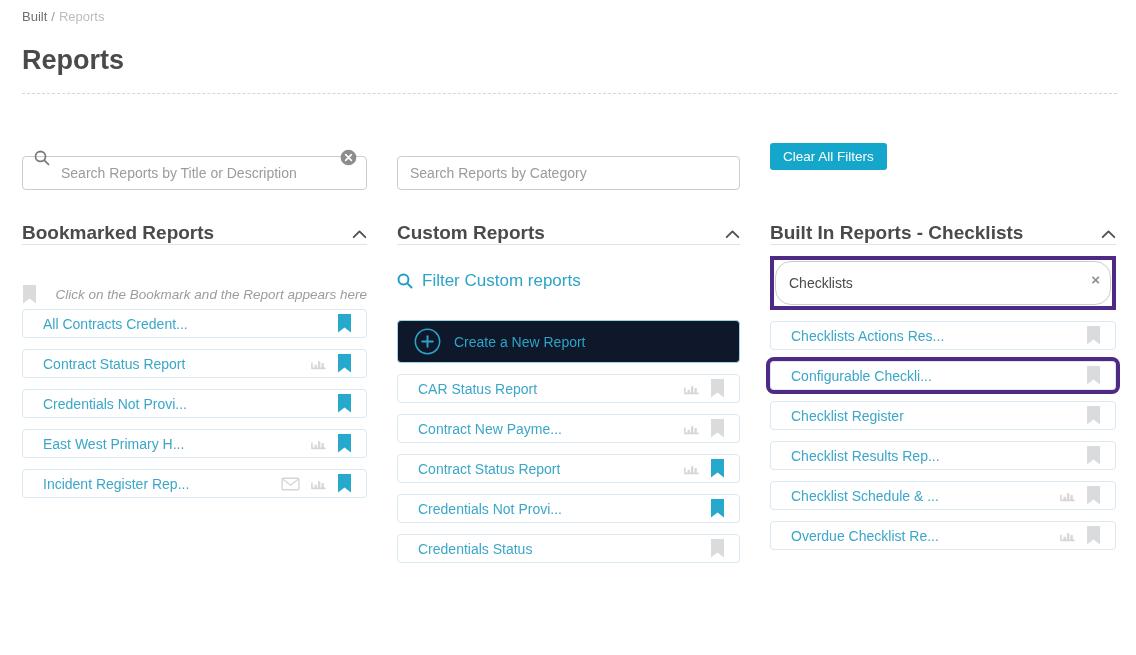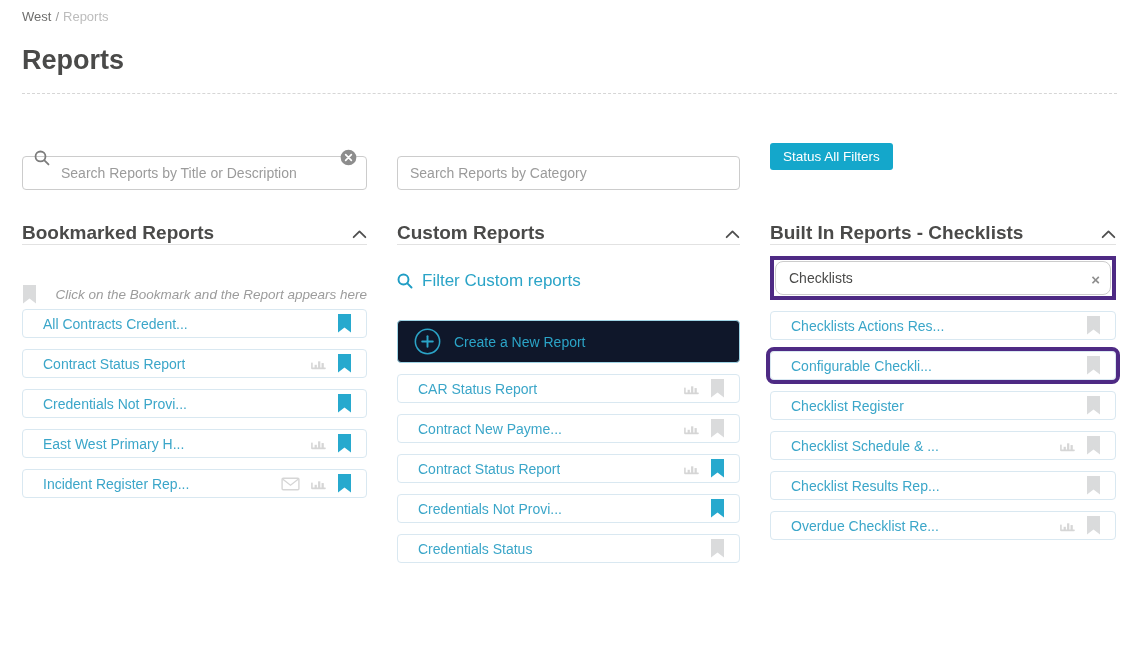--- a/index.html
+++ b/index.html
@@ -59,35 +59,35 @@
   .icon.bookmark-inactive { color:#dadbdc; }
   .annotated { outline:4px solid #4e2a84; outline-offset:0; }
 
   .create-card { display:flex; align-items:center; gap:13px; height:43px;
       border:1px solid #9fd4e5; border-radius:4px; margin:29px 0 11px; padding:0 16px;
       color:#2ba4c7; font-size:14px; cursor:pointer; background:#0f172a; }
   .plus-circle { line-height:0; }
 
   .builtin-search-wrap { border:4px solid #4e2a84; margin:11px 0 11px; padding:1px; }
   .builtin-search { position:relative; }
-  .builtin-search input { width:100%; height:34px; border:1px solid #ccc; border-radius:8px;
+  .builtin-search input { width:100%; height:44px; border:1px solid #ccc; border-radius:16px;
       font-size:14px; color:#4a4a49; padding:0 30px 0 13px; outline:none;
       font-family:"Liberation Sans", sans-serif; }
   .bs-clear { position:absolute; right:11px; top:10px; color:#8f8f8f; font-size:15px;
       font-weight:700; cursor:pointer; line-height:18px; }
 
   .list { }
 </style>
 </head>
 <body>
 
 <div class="page">
 
   <div class="breadcrumb">
-    <a class="crumb-home">West</a><span class="crumb-sep">/</span><span class="crumb-current">Reports</span>
+    <a class="crumb-home">Built</a><span class="crumb-sep">/</span><span class="crumb-current">Reports</span>
   </div>
 
   <h1 class="page-title">Reports</h1>
   <hr class="title-divider">
 
   <div class="grid">
     <div class="search-box">
       <span class="sb-icon">
         <svg viewBox="0 0 18 18" width="16" height="16" fill="none" stroke="currentColor" stroke-width="2" stroke-linecap="round">
             <circle cx="7.3" cy="7.3" r="5.6"></circle>
@@ -99,21 +99,21 @@
         <svg viewBox="0 0 18 18" width="17" height="17">
             <circle cx="9" cy="9" r="8.3" fill="#8d8d8d"></circle>
             <path d="M6 6 L12 12 M12 6 L6 12" stroke="#fff" stroke-width="1.8" stroke-linecap="round"></path>
           </svg>
       </span>
     </div>
     <div class="search-box no-icon">
       <input type="text" placeholder="Search Reports by Category" style="">
     </div>
     <div>
-      <button class="btn-clear-all">Status All Filters</button>
+      <button class="btn-clear-all">Clear All Filters</button>
     </div>
   </div>
 
   <div class="grid columns">
 
     <div class="column">
       <div class="col-header">
         <span class="col-title">Bookmarked Reports</span>
         <span class="chevron">
           <svg viewBox="0 0 16 10" width="15" height="9" fill="none" stroke="#4f4f4f" stroke-width="2" stroke-linecap="round" stroke-linejoin="round">
@@ -349,47 +349,47 @@
   <div class="card">
     <a class="card-title">Checklist Register</a>
     <span class="card-icons">
               <span class="icon bookmark-inactive"><svg viewBox="0 0 15 19" width="15" height="19">
                   <path d="M1 0 H14 V18.4 L7.5 13.4 L1 18.4 Z" fill="currentColor"></path>
                 </svg></span>
             </span>
   </div>
 
   <div class="card">
+    <a class="card-title">Checklist Results Rep...</a>
+    <span class="card-icons">
+              <span class="icon bookmark-inactive"><svg viewBox="0 0 15 19" width="15" height="19">
+                  <path d="M1 0 H14 V18.4 L7.5 13.4 L1 18.4 Z" fill="currentColor"></path>
+                </svg></span>
+            </span>
+  </div>
+
+  <div class="card">
     <a class="card-title">Checklist Schedule &amp; ...</a>
     <span class="card-icons">
               <span class="icon chart"><svg viewBox="0 0 19 15" width="17" height="13">
                   <g fill="currentColor">
                     <rect x="1" y="12.2" width="17" height="1.8" rx="0.9"></rect>
                     <rect x="1" y="6.5" width="1.8" height="6.5"></rect>
                     <rect x="5" y="9" width="2.6" height="3.8"></rect>
                     <rect x="9" y="5" width="2.6" height="7.8"></rect>
                     <rect x="13" y="7" width="2.6" height="5.8"></rect>
                   </g>
                 </svg></span>
               <span class="icon bookmark-inactive"><svg viewBox="0 0 15 19" width="15" height="19">
                   <path d="M1 0 H14 V18.4 L7.5 13.4 L1 18.4 Z" fill="currentColor"></path>
                 </svg></span>
             </span>
   </div>
 
   <div class="card">
-    <a class="card-title">Checklist Results Rep...</a>
-    <span class="card-icons">
-              <span class="icon bookmark-inactive"><svg viewBox="0 0 15 19" width="15" height="19">
-                  <path d="M1 0 H14 V18.4 L7.5 13.4 L1 18.4 Z" fill="currentColor"></path>
-                </svg></span>
-            </span>
-  </div>
-
-  <div class="card">
     <a class="card-title">Overdue Checklist Re...</a>
     <span class="card-icons">
               <span class="icon chart"><svg viewBox="0 0 19 15" width="17" height="13">
                   <g fill="currentColor">
                     <rect x="1" y="12.2" width="17" height="1.8" rx="0.9"></rect>
                     <rect x="1" y="6.5" width="1.8" height="6.5"></rect>
                     <rect x="5" y="9" width="2.6" height="3.8"></rect>
                     <rect x="9" y="5" width="2.6" height="7.8"></rect>
                     <rect x="13" y="7" width="2.6" height="5.8"></rect>
                   </g>

